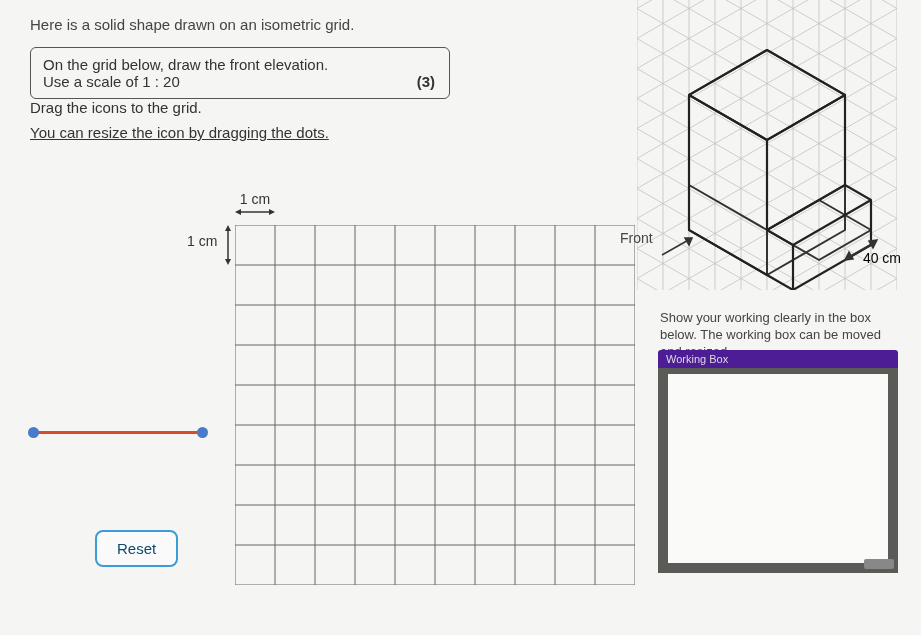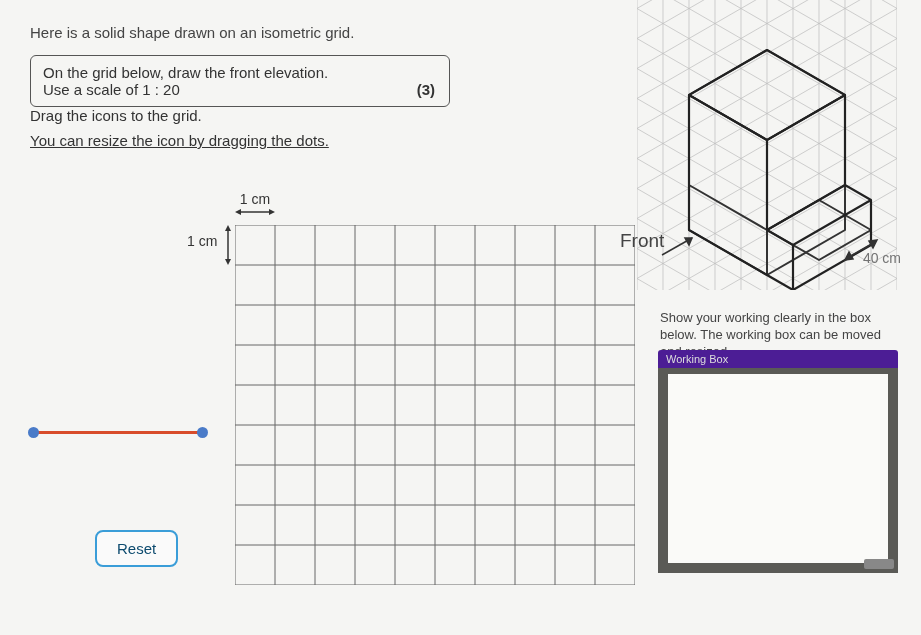--- a/index.html
+++ b/index.html
@@ -6,21 +6,21 @@
     body {
       width: 921px;
       height: 635px;
       background: #f5f5f3;
       font-family: Arial, sans-serif;
       color: #333;
       position: relative;
       overflow: hidden;
     }
     .content {
-      padding: 24px 30px;
+      padding: 16px 30px;
       position: relative;
     }
     .intro-text {
       font-size: 15px;
       color: #444;
       margin-bottom: 14px;
     }
     .instruction-box {
       border: 1.5px solid #555;
       border-radius: 6px;
@@ -125,30 +125,30 @@
       position: absolute;
       right: 24px;
       top: 0;
       width: 260px;
       height: 280px;
     }
     .front-label {
       position: absolute;
       left: 620px;
       top: 230px;
-      font-size: 19px;
+      font-size: 14px;
       color: #444;
       text-align: center;
     }
     .dim-label {
       position: absolute;
       right: 20px;
       top: 250px;
       font-size: 14px;
-      color: #737373;
+      color: #000000;
     }
 
     .working-text {
       position: absolute;
       left: 660px;
       top: 310px;
       font-size: 13px;
       color: #444;
       width: 240px;
       line-height: 1.3;

